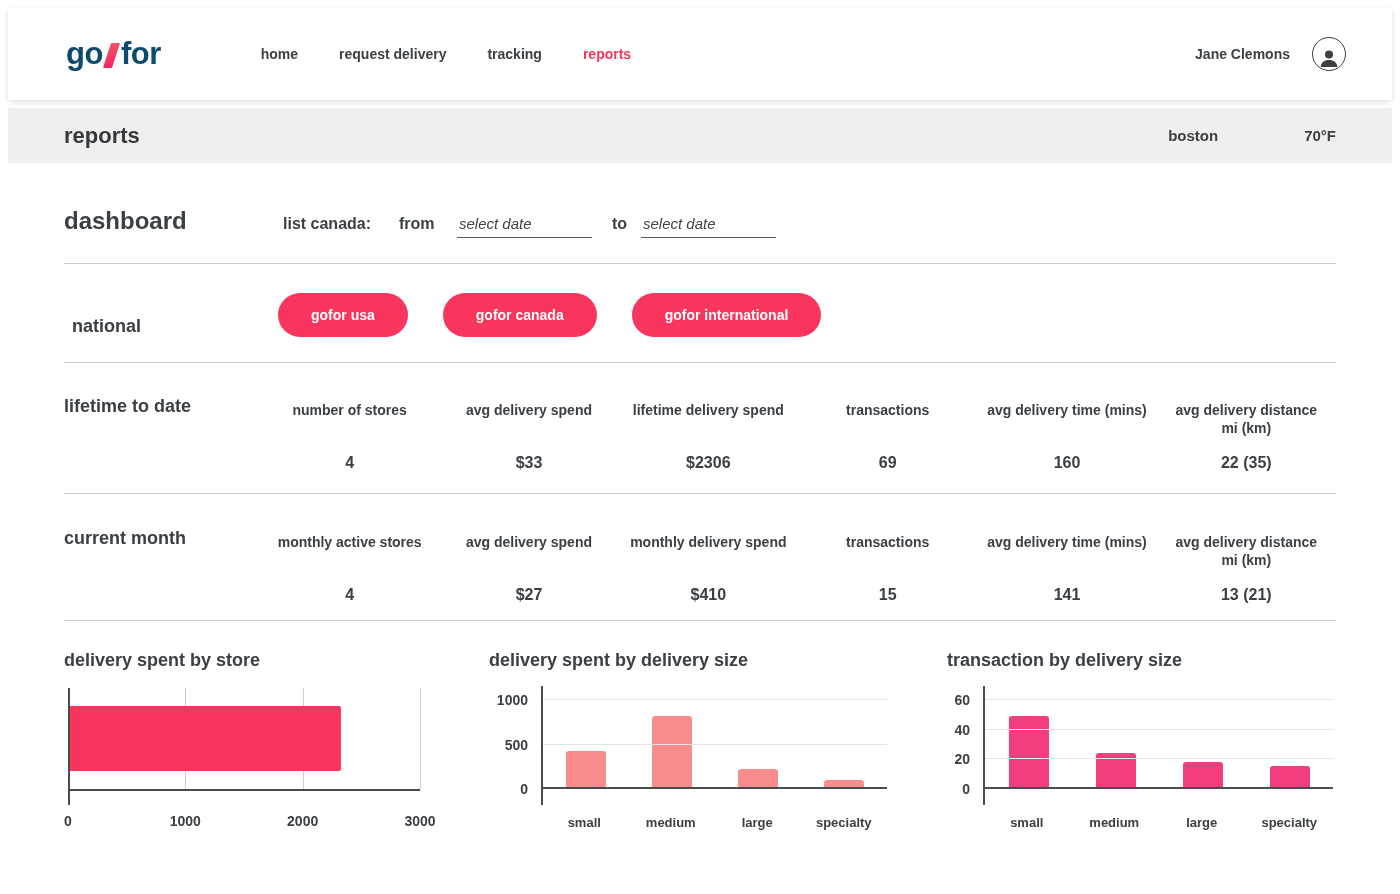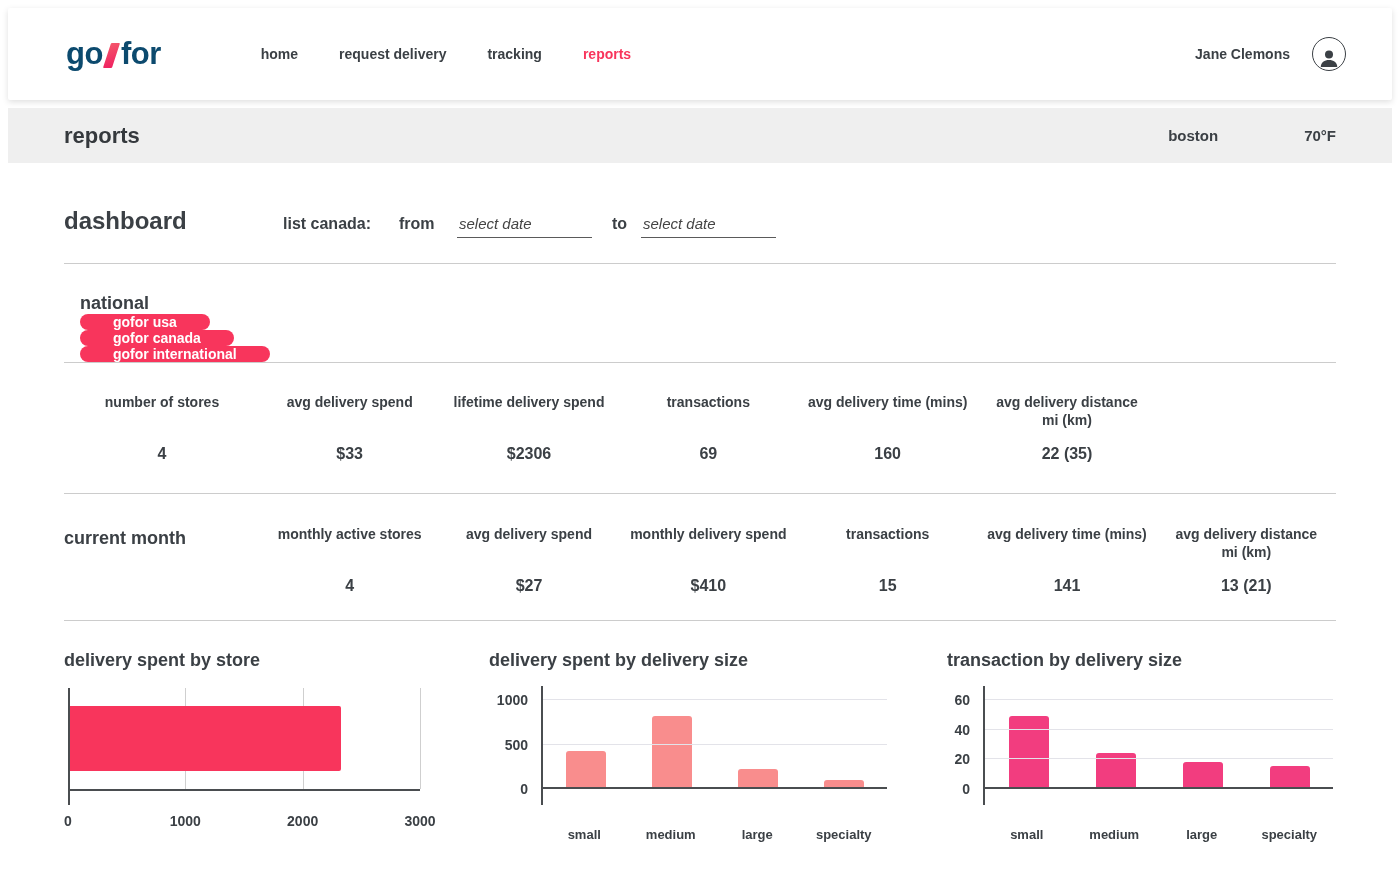--- a/index.html
+++ b/index.html
@@ -59,33 +59,33 @@
   .from-label { width: 58px; }
   .to-label { width: 29px; margin-left: 20px; }
   .date-input {
     width: 135px; border: none; border-bottom: 1.5px solid #5a5a5a; background: transparent;
     font-family: "Liberation Sans", sans-serif; font-style: italic; font-size: 15px; color: #737373;
     padding: 0 2px 5px;
   }
   .date-input::placeholder { color: #444; opacity: 1; }
 
   
-  .row-national { position: absolute; top: 130px; left: 16px; right: 0; height: 44px; display: flex; align-items: flex-start; flex-direction: column; }
+  .row-national { position: absolute; top: 130px; left: 8px; right: 0; height: 44px; display: flex; align-items: flex-end; }
   .national-label { width: 206px; font-size: 18px; font-weight: bold; }
   .pill-btn {
     height: 44px; border: none; border-radius: 22px; margin-right: 35px; padding: 0 33px;
     background: #f8355c; color: #ffffff; font-family: "Liberation Sans", sans-serif;
     font-size: 14px; font-weight: bold; cursor: pointer;
   }
 
   
   .stats-row { position: absolute; left: 0; right: 0; display: grid; grid-template-columns: 196px repeat(6, 1fr); }
   .stats-row-label { font-size: 18px; font-weight: bold; padding-top: 2px; text-align: left; }
   .stat { text-align: center; }
-  .stat-label { font-size: 14px; font-weight: bold; line-height: 1.28; max-width: 160px; margin: 0 auto; min-height: 44px; }
+  .stat-label { font-size: 14px; font-weight: bold; line-height: 1.28; max-width: 160px; margin: 8px auto; min-height: 44px; }
   .stat-value { font-size: 16px; font-weight: bold; margin-top: 7px; }
   .row-stats-0 { top: 231px; }
   .row-stats-1 { top: 363px; }
 
   
   .chart { position: absolute; top: 487px; }
   .chart-title { font-size: 18px; font-weight: bold; }
   .chart-0 { left: 0; width: 380px; }
   .chart-1 { left: 425px; width: 425px; }
   .chart-2 { left: 883px; width: 389px; }
@@ -107,21 +107,21 @@
   .chart-2 .vplot { margin-left: 36px; width: 350px; }
   .vplot .yaxis { position: absolute; left: 0; top: -1px; bottom: -16px; width: 2px; background: #4a4d50; }
   .vplot .xaxis { position: absolute; left: 0; right: 0; bottom: 0; height: 2px; background: #4a4d50; }
   .vplot .hgrid { position: absolute; left: 2px; right: 0; height: 1px; background: #e3e3e9; }
   .vplot .ytick {
     position: absolute; right: calc(100% + 13px); font-size: 14px; font-weight: bold; white-space: nowrap;
   }
   .vplot .bars { position: absolute; left: 2px; right: 0; top: 0; bottom: 2px; display: flex; }
   .vplot .slot { flex: 1; display: flex; justify-content: center; align-items: flex-end; }
   .vbar { width: 40px; border-radius: 3px 3px 0 0; }
-  .cats { display: flex; margin-top: 38px; }
+  .cats { display: flex; margin-top: 26px; }
   .chart-1 .cats { margin-left: 52px; width: 346px; }
   .chart-2 .cats { margin-left: 36px; width: 350px; }
   .cat { flex: 1; text-align: center; font-size: 13px; font-weight: bold; }
 </style>
 </head>
 <body>
 
 <header class="nav-card">
   <div class="logo">
     <span class="logo-text">go</span>
@@ -167,20 +167,21 @@
 
   <div class="row-national">
     <div class="national-label">national</div>
     <button class="pill-btn">gofor usa</button>
     <button class="pill-btn">gofor canada</button>
     <button class="pill-btn">gofor international</button>
   </div>
   <div class="divider" style="top:199px"></div>
 
   <div class="stats-row row-stats-0">
+    <div class="stats-row-label">lifetime to date</div>
     <div class="stat">
       <div class="stat-label">number of stores</div>
       <div class="stat-value">4</div>
     </div>
     <div class="stat">
       <div class="stat-label">avg delivery spend</div>
       <div class="stat-value">$33</div>
     </div>
     <div class="stat">
       <div class="stat-label">lifetime delivery spend</div>

